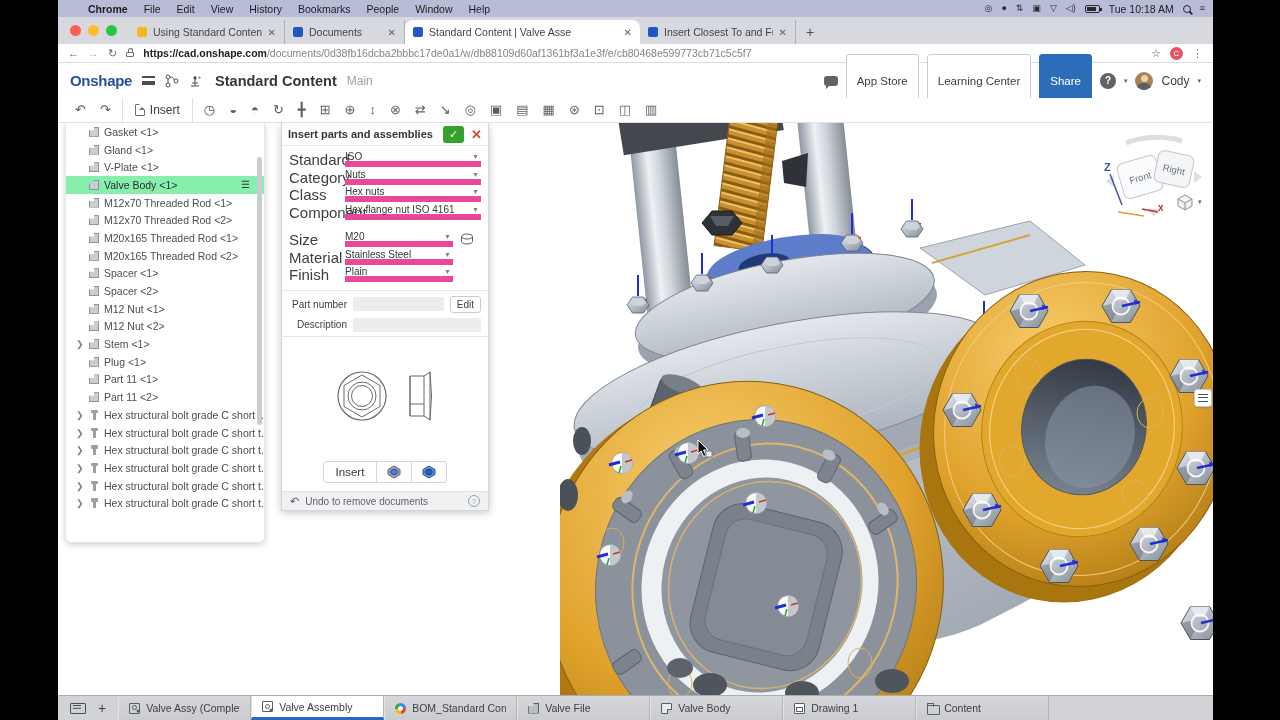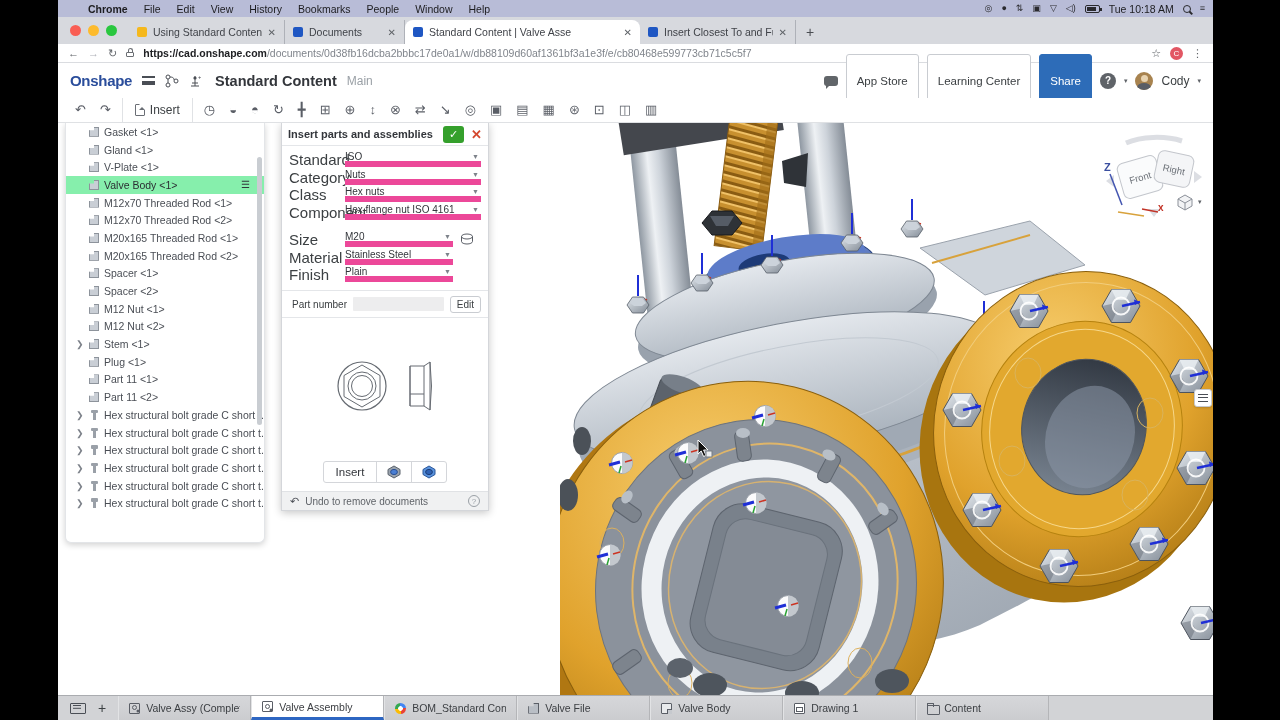--- a/index.html
+++ b/index.html
@@ -749,20 +749,24 @@
 
           </div>
 
       </div>
       <div class="dlg-sep"></div>
       <div class="pn-row">
         <span class="pn-label">Part number</span>
         <span class="pn-input"></span>
         <span class="editbtn">Edit</span>
       </div>
+      <div class="pn-row">
+        <span class="pn-label">Description</span>
+        <span class="pn-input"></span>
+      </div>
       <div class="preview">
         <svg width="56" height="56">
           <circle cx="28" cy="28" r="24" fill="none" stroke="#666b72" stroke-width="1.2"></circle>
           <polygon points="28,7 46,17.5 46,38.5 28,49 10,38.5 10,17.5" fill="none" stroke="#666b72"></polygon>
           <circle cx="28" cy="28" r="14" fill="none" stroke="#666b72"></circle>
           <circle cx="28" cy="28" r="10.5" fill="none" stroke="#666b72"></circle>
         </svg>
         <svg width="30" height="56">
           <path d="M4 8 h14 l6 -4 v48 l-6 -4 h-14 z" fill="none" stroke="#666b72"></path>
           <line x1="4" y1="8" x2="4" y2="48" stroke="#666b72"></line>

